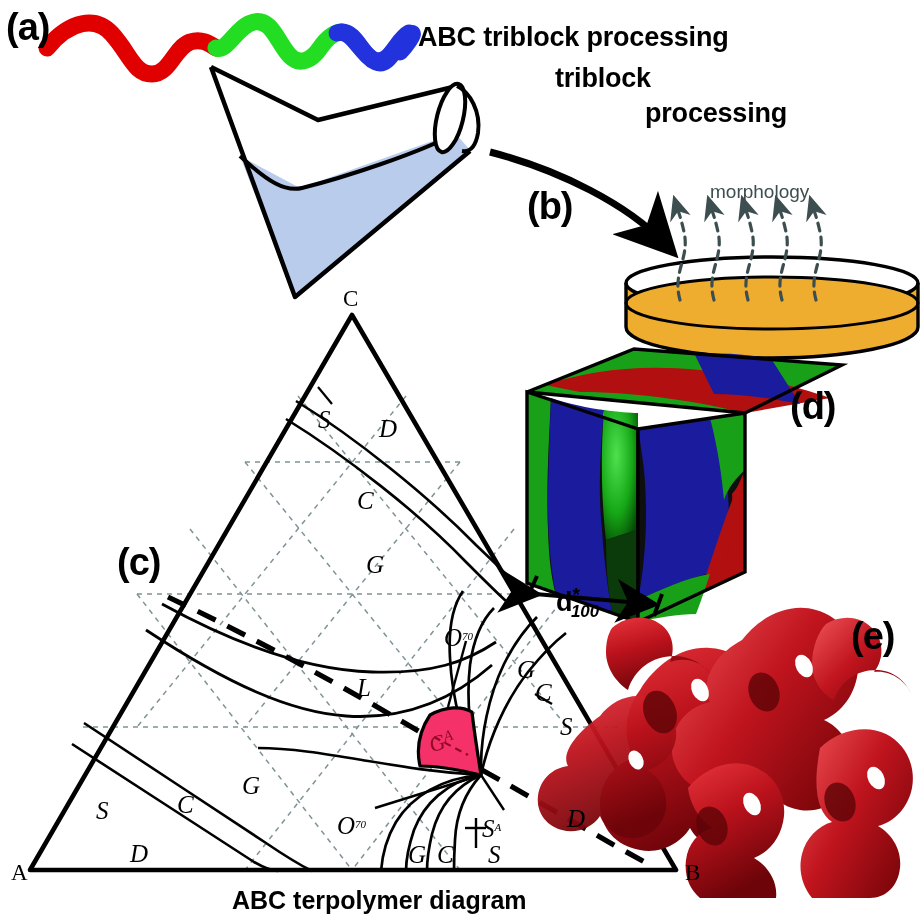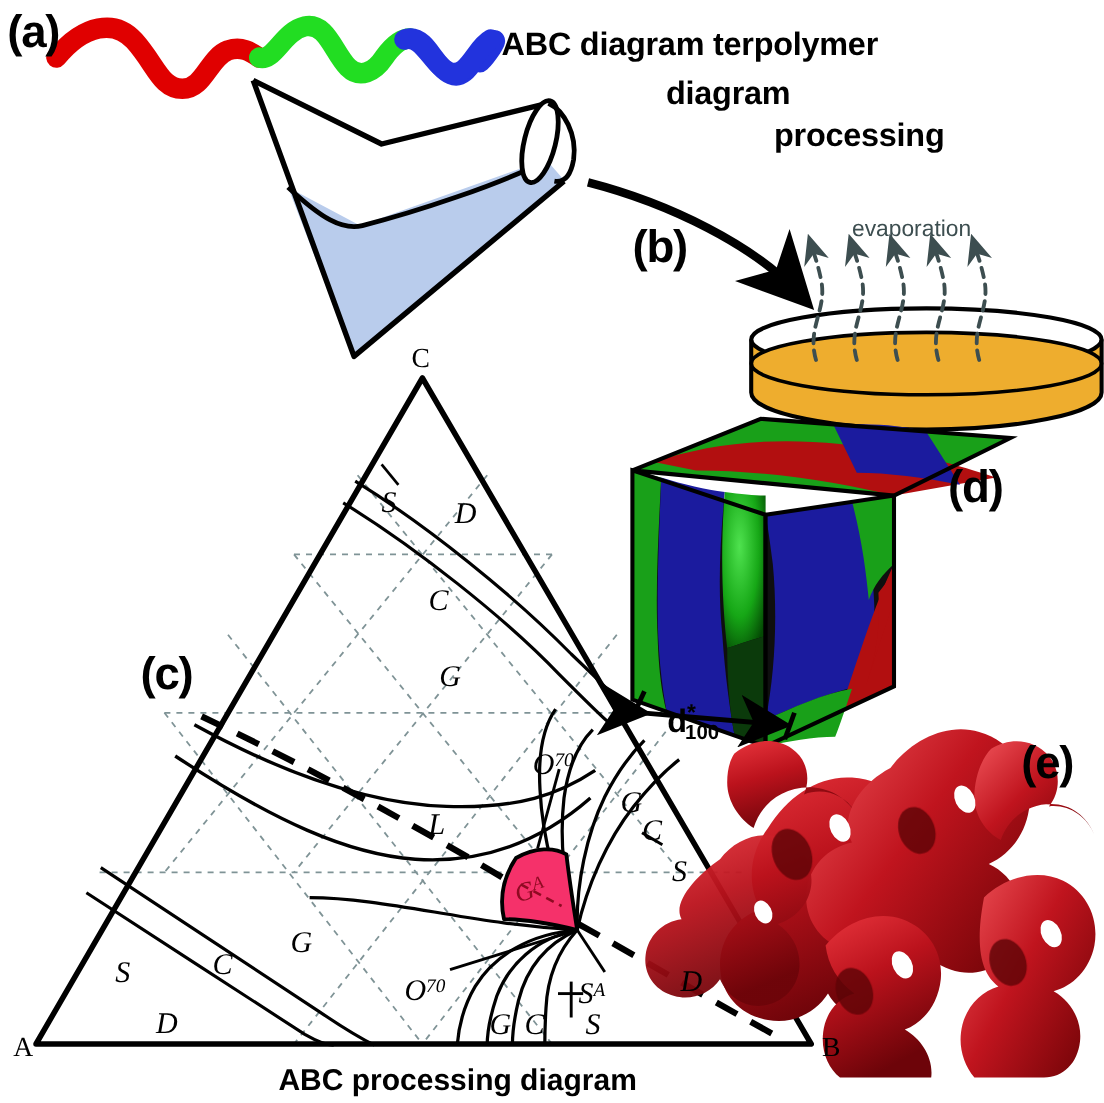--- a/index.html
+++ b/index.html
@@ -7,21 +7,21 @@
        font-family:"Liberation Sans",sans-serif;}
   .fig{position:absolute;left:0;top:0;width:920px;height:919px;}
   .lbl{position:absolute;font-family:"Liberation Sans",sans-serif;font-weight:bold;color:#000;}
   .panel-tag{font-size:38px;font-weight:bold;letter-spacing:-1px;}
   .hdr{font-size:27px;font-weight:bold;color:#000;letter-spacing:-0.2px;}
   .evap{font-size:19px;font-weight:normal;color:#3d4e50;font-family:"Liberation Sans",sans-serif;}
   .caption{font-size:25px;font-weight:bold;}
   .serif-it{font-family:"Liberation Serif",serif;font-style:italic;font-weight:normal;color:#000;}
   .corner{font-family:"Liberation Serif",serif;font-style:normal;font-weight:normal;font-size:23px;color:#000;}
   .reg{font-size:25px;}
-  .sup{font-size:16px;vertical-align:super;font-style:italic;}
+  .sup{font-size:11px;vertical-align:super;font-style:italic;}
   .dstar{font-size:27px;font-weight:bold;}
   .dstar sub{font-size:17px;font-weight:bold;}
   .dstar sup{font-size:19px;font-weight:bold;}
   .gA{color:#8f0a22;font-family:"Liberation Serif",serif;font-style:italic;font-size:22px;}
 </style>
 </head>
 <body>
 
 <svg class="fig" viewBox="0 0 920 919" xmlns="http://www.w3.org/2000/svg">
   <defs>
@@ -204,32 +204,32 @@
       <ellipse cx="700" cy="690" rx="8" ry="12" transform="rotate(-26 700 690)"></ellipse>
       <ellipse cx="804" cy="666" rx="8" ry="12" transform="rotate(-26 804 666)"></ellipse>
       <ellipse cx="752" cy="804" rx="8" ry="12" transform="rotate(-26 752 804)"></ellipse>
       <ellipse cx="876" cy="778" rx="8" ry="12" transform="rotate(-26 876 778)"></ellipse>
       <ellipse cx="636" cy="760" rx="7" ry="10" transform="rotate(-26 636 760)"></ellipse>
     </g>
   </g>
 </svg>
 
 <div class="lbl panel-tag" style="left:6px;top:6px;">(a)</div>
-<div class="lbl hdr" style="left:418px;top:22px;">ABC diagram terpolymer</div>
-<div class="lbl hdr" style="left:555px;top:63px;">diagram</div>
+<div class="lbl hdr" style="left:418px;top:22px;">ABC triblock processing</div>
+<div class="lbl hdr" style="left:555px;top:63px;">triblock</div>
 <div class="lbl hdr" style="left:597px;top:98px;margin-left:48px;">processing</div>
 
 <div class="lbl panel-tag" style="left:527px;top:185px;">(b)</div>
-<div class="lbl evap" style="left:710px;top:181px;font-weight:normal;">evaporation</div>
+<div class="lbl evap" style="left:710px;top:181px;font-weight:normal;">morphology</div>
 
 <div class="lbl panel-tag" style="left:117px;top:541px;">(c)</div>
 <div class="corner" style="position:absolute;left:11px;top:860px;">A</div>
 <div class="corner" style="position:absolute;left:685px;top:860px;">B</div>
 <div class="corner" style="position:absolute;left:343px;top:286px;">C</div>
-<div class="lbl caption" style="left:232px;top:886px;">ABC processing diagram</div>
+<div class="lbl caption" style="left:232px;top:886px;">ABC terpolymer diagram</div>
 
 <div id="region-labels">
     <div class="serif-it reg" style="position: absolute; left: 318px; top: 406px;">S</div>
     <div class="serif-it reg" style="position: absolute; left: 379px; top: 415px;">D</div>
     <div class="serif-it reg" style="position: absolute; left: 357px; top: 487px;">C</div>
     <div class="serif-it reg" style="position: absolute; left: 366px; top: 551px;">G</div>
     <div class="serif-it reg" style="position: absolute; left: 357px; top: 674px;">L</div>
     <div class="serif-it reg" style="position: absolute; left: 96px; top: 797px;">S</div>
     <div class="serif-it reg" style="position: absolute; left: 130px; top: 840px;">D</div>
     <div class="serif-it reg" style="position: absolute; left: 177px; top: 791px;">C</div>
@@ -244,15 +244,15 @@
     <div style="position: absolute; left: 444px; top: 624px;"><span class="serif-it reg">O</span><span class="serif-it sup">70</span></div>
     <div style="position: absolute; left: 337px; top: 812px;"><span class="serif-it reg">O</span><span class="serif-it sup">70</span></div>
     <div style="position: absolute; left: 482px; top: 815px;"><span class="serif-it reg">S</span><span class="serif-it sup">A</span></div>
   </div>
 
 <div style="position:absolute;left:429px;top:729px;transform:rotate(-16deg);">
   <span class="gA">G</span><span class="gA" style="font-size:15px;vertical-align:super;">A</span>
 </div>
 
 <div class="lbl panel-tag" style="left:790px;top:385px;">(d)</div>
-<div class="lbl dstar" style="left:556px;top:584px;"><span>d</span><sup>*</sup><sub style="margin-left:-9px;">100</sub></div>
+<div class="lbl dstar" style="left:556px;top:584px;"><span>d</span><sup>*</sup><sub style="margin-left:-9px;font-style:italic;">100</sub></div>
 
 <div class="lbl panel-tag" style="left:851px;top:615px;">(e)</div>
 
 </body></html>

